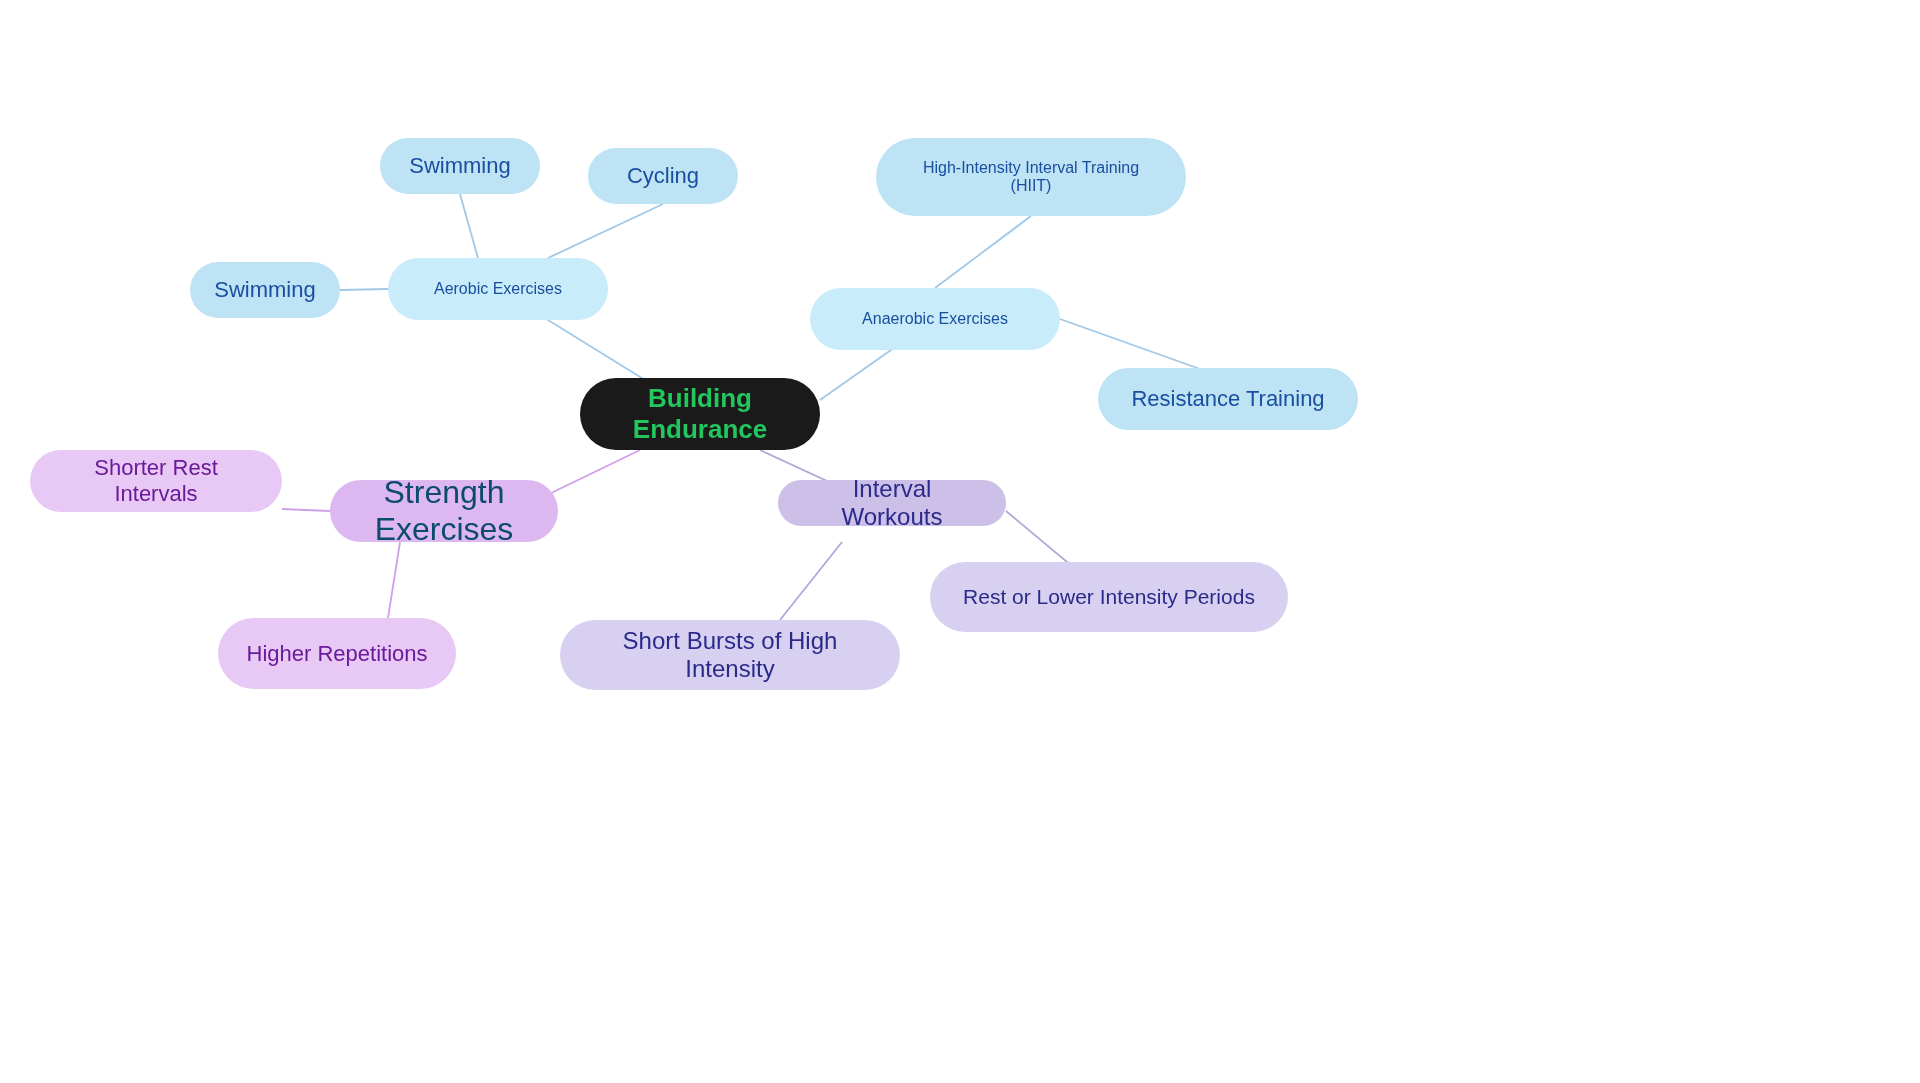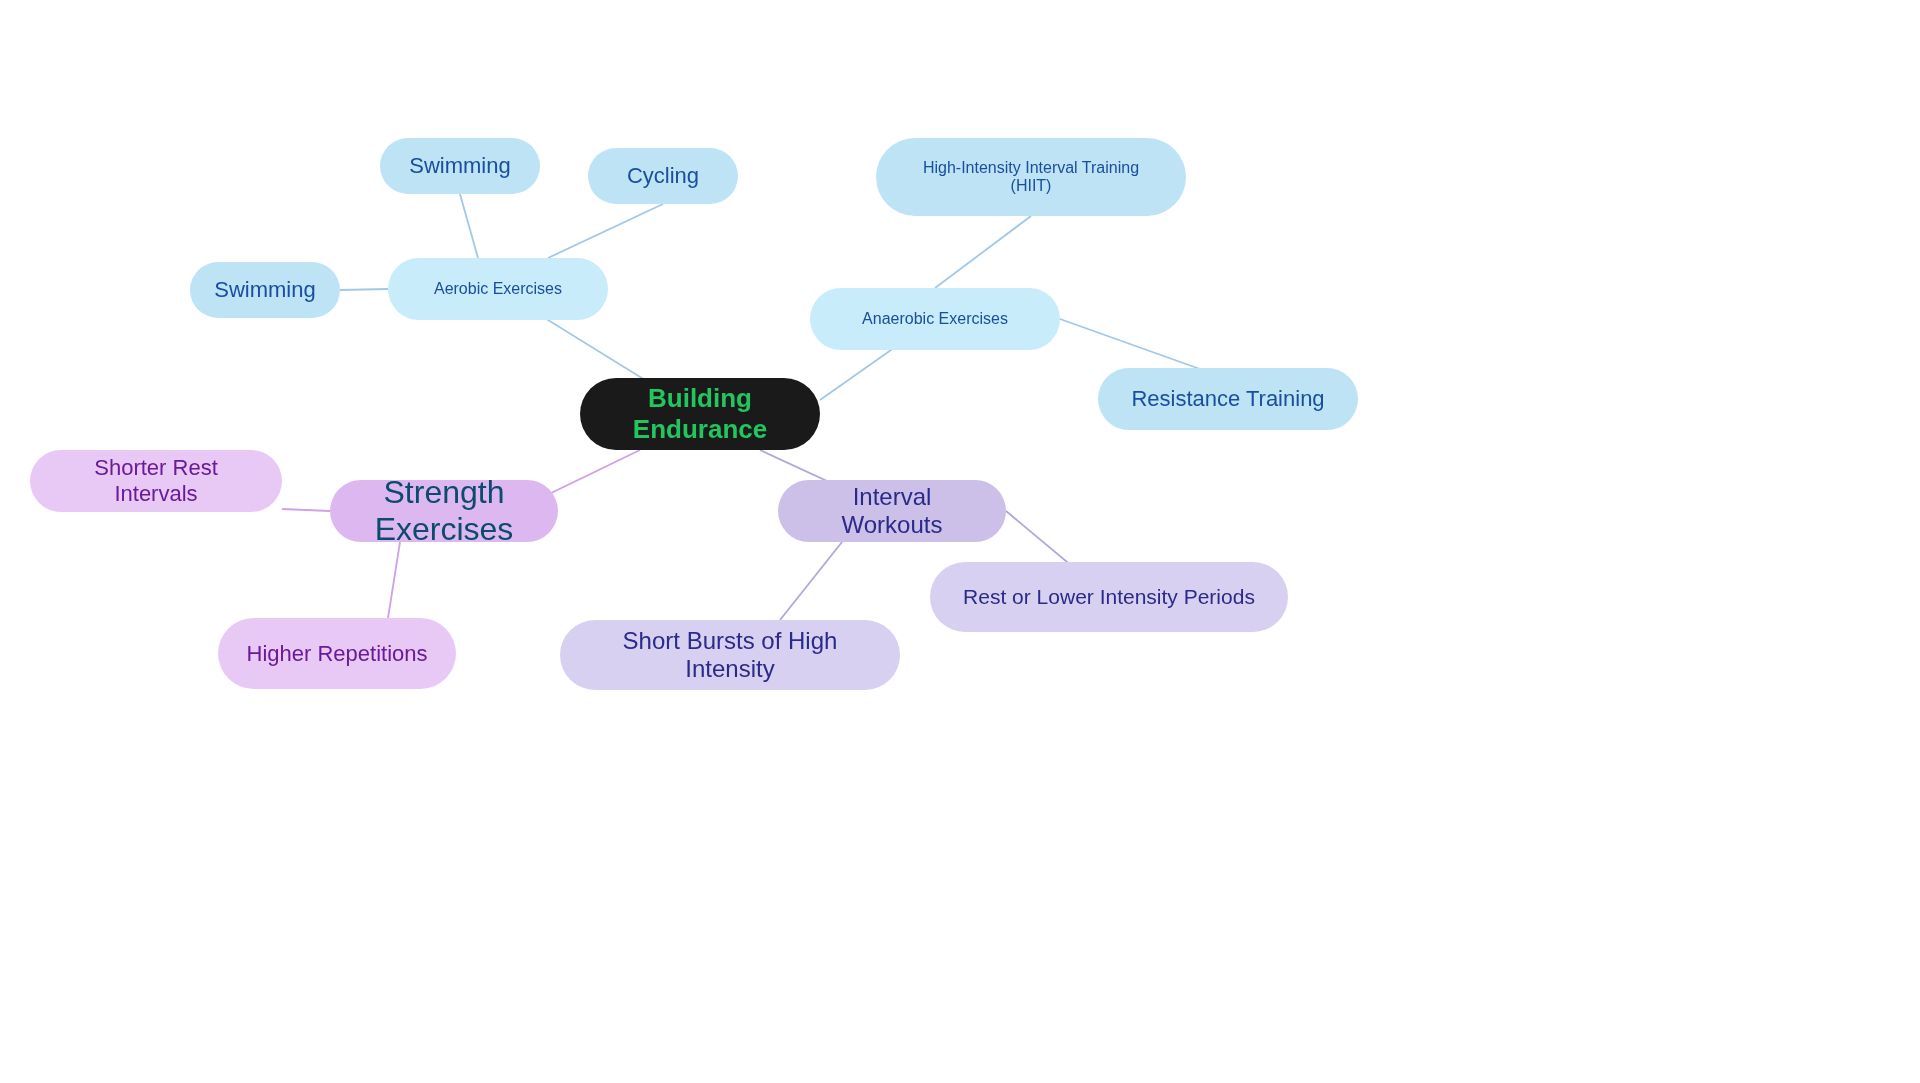--- a/index.html
+++ b/index.html
@@ -121,17 +121,17 @@
 <div class="node node-blue" style="left:876px; top:138px; width:310px; height:78px; font-size:16px;">High-Intensity Interval Training (HIIT)</div>
 
 <div class="node node-blue" style="left:1098px; top:348px; width:260px; height:62px;margin-top:20px;">Resistance Training</div>
 
 <div class="node node-purple-mid" style="left:330px; top:480px; width:228px; height:62px;">Strength Exercises</div>
 
 <div class="node node-purple" style="left:30px; top:450px; width:252px; height:62px;">Shorter Rest Intervals</div>
 
 <div class="node node-purple" style="left:218px; top:618px; width:238px; height:71px;">Higher Repetitions</div>
 
-<div class="node node-lavender-mid" style="left:778px; top:480px; width:228px; height:62px;">Interval Workouts</div>
+<div class="node node-lavender-mid" style="left:778px; top:480px; width:228px; height:46px;">Interval Workouts</div>
 
 <div class="node node-lavender" style="left:560px; top:620px; width:340px; height:70px; font-size:24px;">Short Bursts of High Intensity</div>
 
 <div class="node node-lavender" style="left:930px; top:562px; width:358px; height:70px; font-size:21px;">Rest or Lower Intensity Periods</div>
 
 </body></html>

